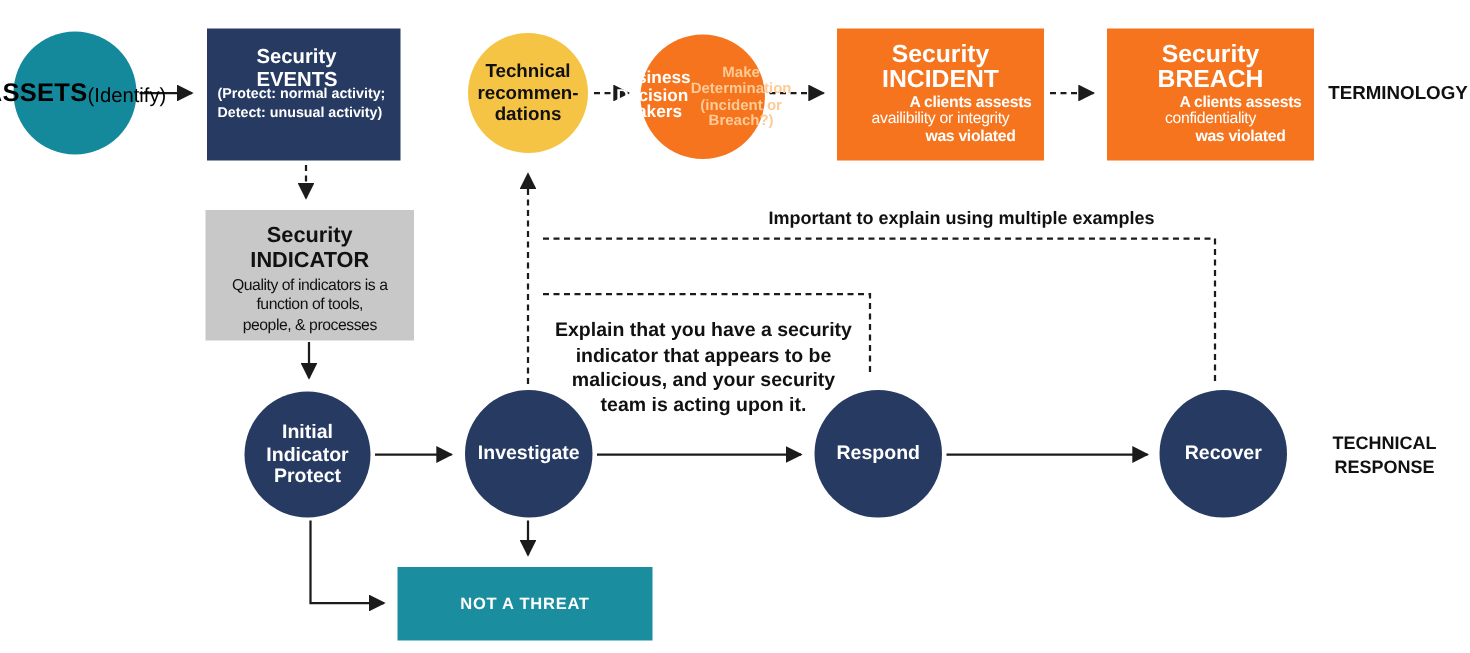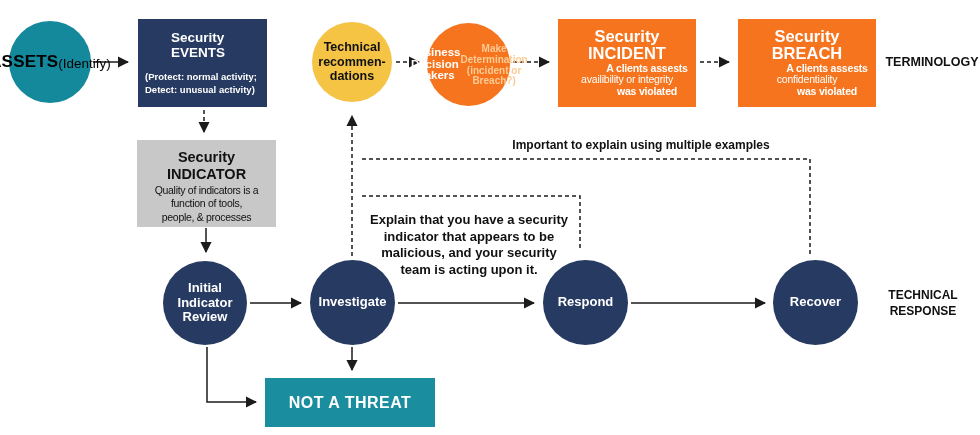--- a/index.html
+++ b/index.html
@@ -13,21 +13,21 @@
   .circle{border-radius:50%;display:flex;flex-direction:row;align-items:center;justify-content:center;text-align:center;}
 
   
   .assets{left:9px;top:21px;width:82px;height:82px;background:#14899C;color:#000000;}
   .assets .t{font-size:17px;font-weight:700;letter-spacing:.2px;}
   .assets .s{font-size:13.5px;font-weight:400;margin-top:2px;}
 
   
   .events{left:138px;top:19px;width:129px;height:88px;background:#263A62;color:#fff;}
   .events .t{display:block;text-align:left;margin-top:11px;font-size:13.5px;font-weight:700;padding-left:33px;}
-  .events .s{position:absolute;left:7px;bottom:11px;font-size:9.5px;font-weight:600;line-height:1.3;text-align:left;}
+  .events .s{position:absolute;left:7px;bottom:25px;font-size:9.5px;font-weight:600;line-height:1.3;text-align:left;}
 
   
   .techrec{left:312px;top:22px;width:80px;height:80px;background:#F5C445;color:#111;}
   .techrec .t{font-size:12.5px;font-weight:700;line-height:1.18;}
 
   
   .bdm{left:427px;top:23px;width:83px;height:83px;background:#F5741D;color:#fff;}
   .bdm .t{font-size:11.5px;font-weight:700;line-height:1.0;}
   .bdm .s{font-size:10px;font-weight:600;line-height:1.08;color:#FCCB96;margin-top:2px;}
 
@@ -48,21 +48,21 @@
   
   .navy{background:#263A62;color:#fff;}
   .navy .t{font-size:13px;font-weight:700;line-height:1.15;}
   .iir{left:163px;top:261px;width:84px;height:84px;}
   .investigate{left:310px;top:260px;width:85px;height:85px;}
   .respond{left:543px;top:260px;width:85px;height:85px;}
   .recover{left:773px;top:260px;width:85px;height:85px;}
 
   
   .threat{left:265px;top:378px;width:170px;height:49px;background:#1A8E9E;color:#fff;
-    display:flex;align-items:center;justify-content:center;font-size:16px;font-weight:700;letter-spacing:.5px;}
+    display:flex;align-items:center;justify-content:center;font-size:11px;font-weight:700;letter-spacing:.5px;}
 
   
   .rowlabel{color:#111;font-weight:800;text-align:center;}
   .terminology{left:884px;top:55px;width:96px;font-size:12.5px;}
   .techresp{left:873px;top:288px;width:100px;font-size:12px;line-height:1.3;}
 
   
   .ann{color:#111;font-weight:700;text-align:center;}
   .ann-multiple{left:465px;top:138px;width:352px;font-size:12px;}
   .ann-explain{left:354px;top:212px;width:230px;font-size:13px;line-height:1.27;}
@@ -155,21 +155,21 @@
 
   <div class="node ann ann-multiple">Important to explain using multiple examples</div>
   <div class="node ann ann-explain pre">Explain that you have a security
 indicator that appears to be
 malicious, and your security
 team is acting upon it.</div>
 
   <div class="node circle navy iir">
     <span class="t pre">Initial
 Indicator
-Review</span>
+Protect</span>
   </div>
 
   <div class="node circle navy investigate">
     <span class="t">Investigate</span>
   </div>
 
   <div class="node circle navy respond">
     <span class="t">Respond</span>
   </div>
 

